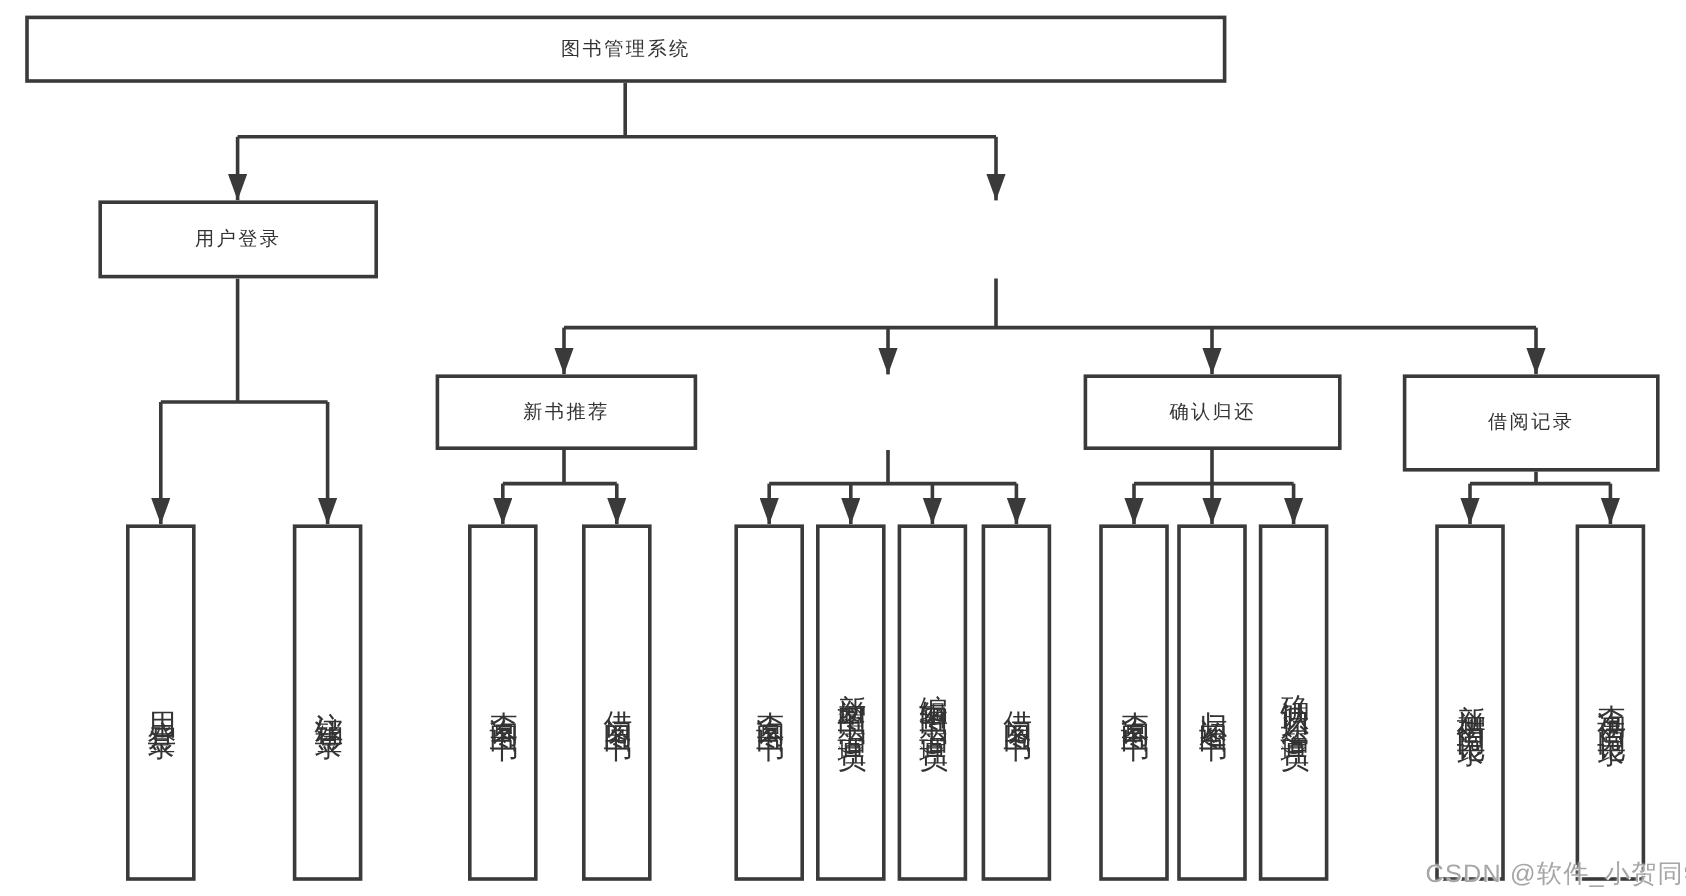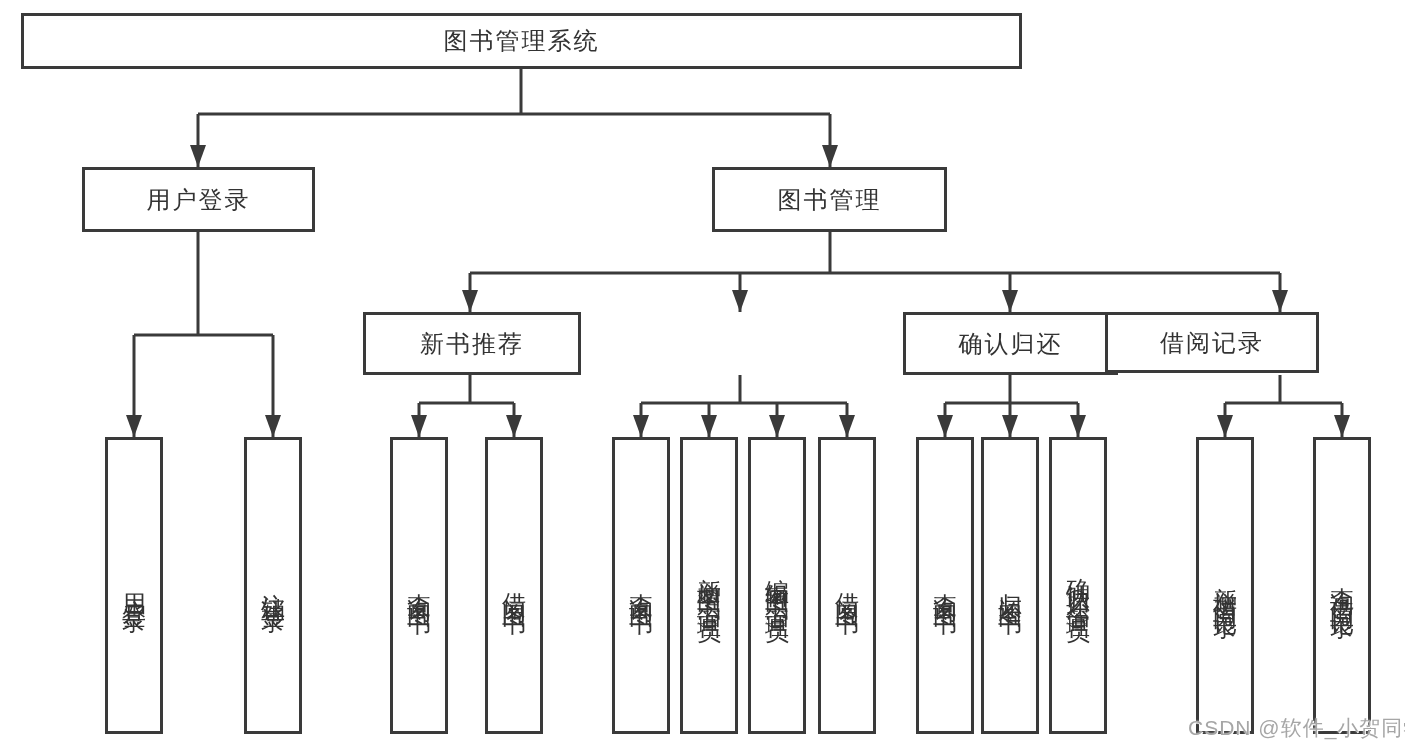--- a/index.html
+++ b/index.html
@@ -14,21 +14,21 @@
   .connectors path.spine, .connectors path.stem{
     fill:none; stroke:var(--line); stroke-width:3px;
   }
   #arrowhead path{fill:var(--line); stroke:none;}
   .hbox,.vbox{
     position:absolute; box-sizing:border-box; z-index:2;
     border:3px solid var(--line); background:var(--background);
     display:flex; align-items:center; justify-content:center;
     color:var(--text);
   }
-  .hbox{font-size:24px; letter-spacing:2px; white-space:nowrap;}
+  .hbox{font-size:16px; letter-spacing:2px; white-space:nowrap;}
   .vtext{
     writing-mode:vertical-rl; text-orientation:mixed;
     font-size:24px; letter-spacing:6px; color:var(--text); line-height:1;
   }
   .watermark{
     position:absolute; z-index:3; font-size:21px; letter-spacing:1px;
     color:var(--watermark); text-shadow:0 0 2px #fff, 1px 1px 0 #fff;
     white-space:nowrap;
   }
 </style>
@@ -88,25 +88,24 @@
     <g>
       <path class="spine" d="M1280,375 V403 M1225,403 H1342"></path>
       <path class="stem" d="M1225,403 V437" marker-end="url(#arrowhead)"></path>
       <path class="stem" d="M1342,403 V437" marker-end="url(#arrowhead)"></path>
     </g>
   </svg>
 
   <div class="hbox" style="left:21px;top:13px;width:1001px;height:56px">图书管理系统</div>
 
   <div class="hbox" style="left:82px;top:167px;width:233px;height:65px">用户登录</div>
-  <div class="hbox" style="left:712px;top:167px;width:235px;height:65px">图书管理</div>
 
   <div class="hbox" style="left:363px;top:312px;width:218px;height:63px">新书推荐</div>
   <div class="hbox" style="left:903px;top:312px;width:215px;height:63px">确认归还</div>
-  <div class="hbox" style="left:1105px;top:312px;width:214px;height:61px">借阅记录</div>
+  <div class="hbox" style="left:1169px;top:312px;width:214px;height:81px">借阅记录</div>
 
   <div class="vbox" style="left:105px;top:437px;width:58px;height:297px">
     <span class="vtext">用户登录</span>
   </div>
   <div class="vbox" style="left:244px;top:437px;width:58px;height:297px">
     <span class="vtext">注销登录</span>
   </div>
 
   <div class="vbox" style="left:390px;top:437px;width:58px;height:297px">
     <span class="vtext">查询图书</span>

